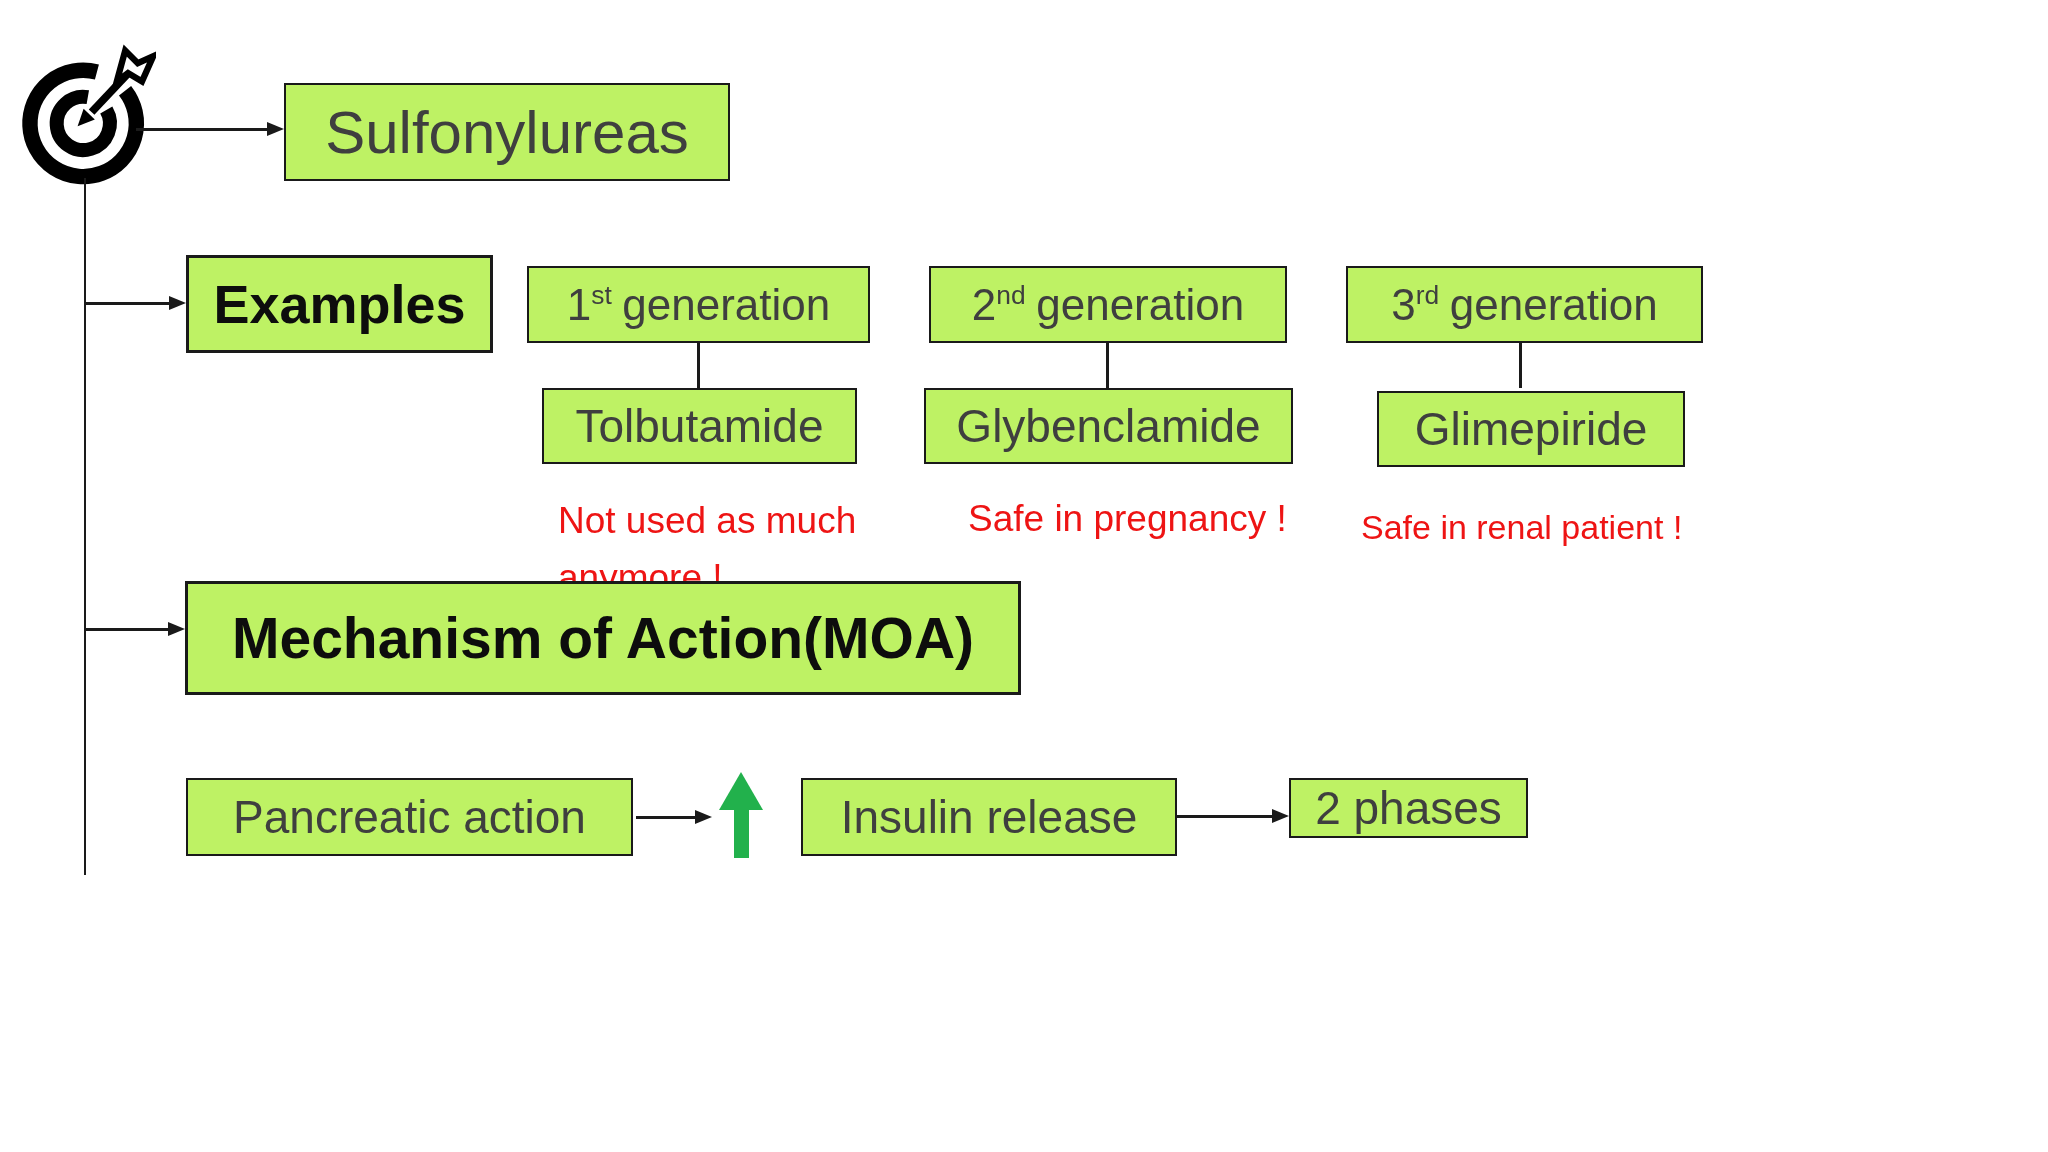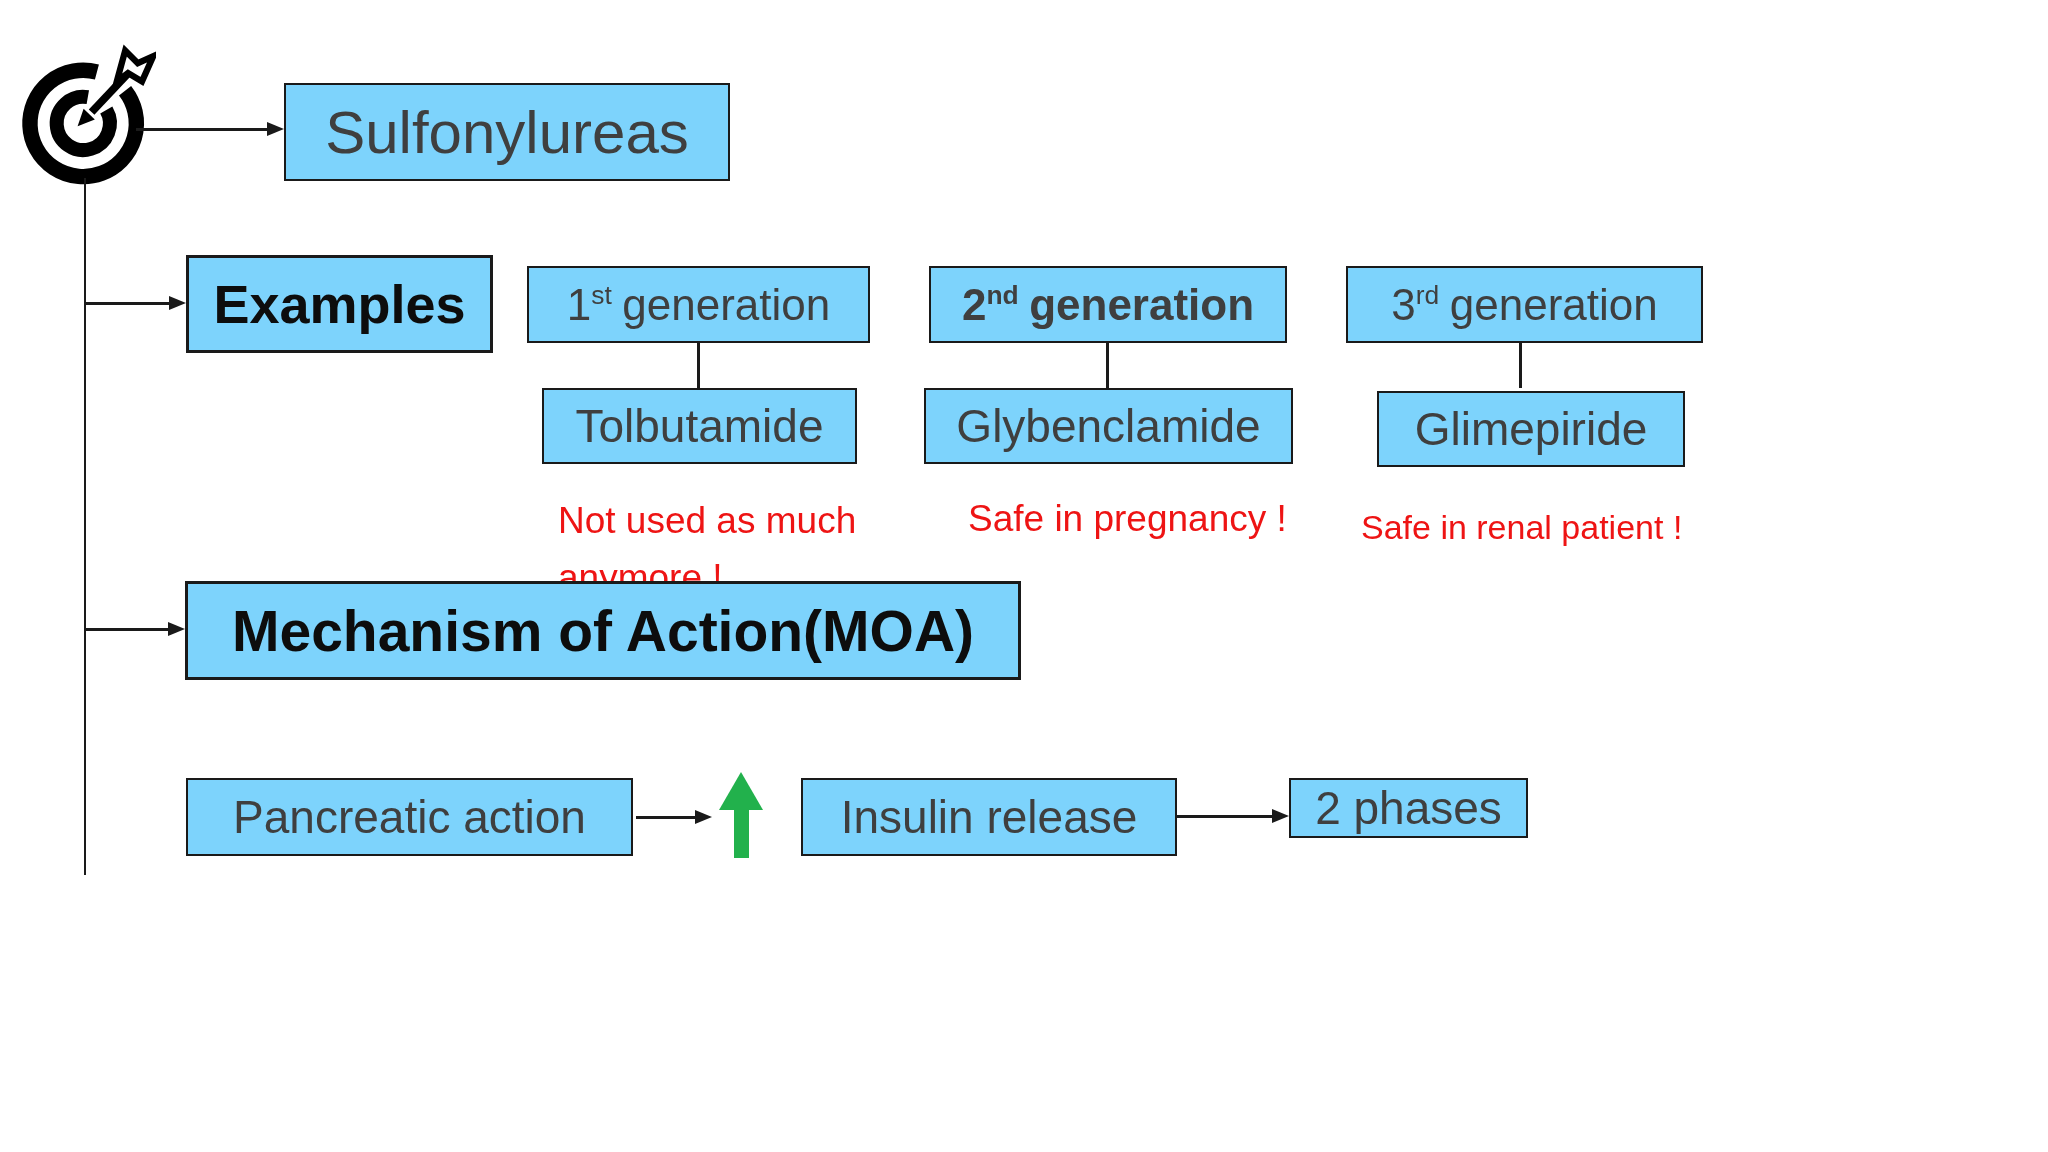--- a/index.html
+++ b/index.html
@@ -6,41 +6,41 @@
   .canvas{
     position:relative;
     width:2048px;height:1152px;
     background:#ffffff;
     font-family:"Liberation Sans", sans-serif;
     overflow:hidden;
   }
   
   .nbox{
     position:absolute;
-    background:#7dd3fc;
+    background:#bef264;
     border:2px solid var(--line,#1a1a1a);
     display:flex;align-items:center;justify-content:center;
     color:var(--box_text,#3f3f3f);
     white-space:nowrap;
     box-sizing:border-box;
   }
   .nbox.bold{
     border-width:3px;
     color:var(--bold_text,#0d0d0d);
     font-weight:700;
   }
   .box-title       {left:284px;top:83px;width:446px;height:98px;font-size:60px;}
   .box-examples    {left:186px;top:255px;width:307px;height:98px;font-size:54px;}
   .box-gen1        {left:527px;top:266px;width:343px;height:77px;font-size:44px;}
-  .box-gen2        {left:929px;top:266px;width:358px;height:77px;font-size:44px;font-weight:bold;}
+  .box-gen2        {left:929px;top:266px;width:358px;height:77px;font-size:44px;}
   .box-gen3        {left:1346px;top:266px;width:357px;height:77px;font-size:44px;}
   .box-drug1       {left:542px;top:388px;width:315px;height:76px;font-size:46px;}
   .box-drug2       {left:924px;top:388px;width:369px;height:76px;font-size:46px;}
   .box-drug3       {left:1377px;top:391px;width:308px;height:76px;font-size:46px;}
-  .box-moa         {left:185px;top:581px;width:836px;height:99px;font-size:57px;}
+  .box-moa         {left:185px;top:581px;width:836px;height:114px;font-size:57px;}
   .box-panc        {left:186px;top:778px;width:447px;height:78px;font-size:46px;}
   .box-insulin     {left:801px;top:778px;width:376px;height:78px;font-size:46px;}
   .box-phases     {left:1289px;top:778px;width:239px;height:60px;font-size:46px;}
 
   sup.ord{font-size:60%;vertical-align:super;line-height:0;}
   .gen-word{margin-left:0.24em;}
 
   
   .spine{
     position:absolute;left:84px;top:178px;width:2px;height:697px;

